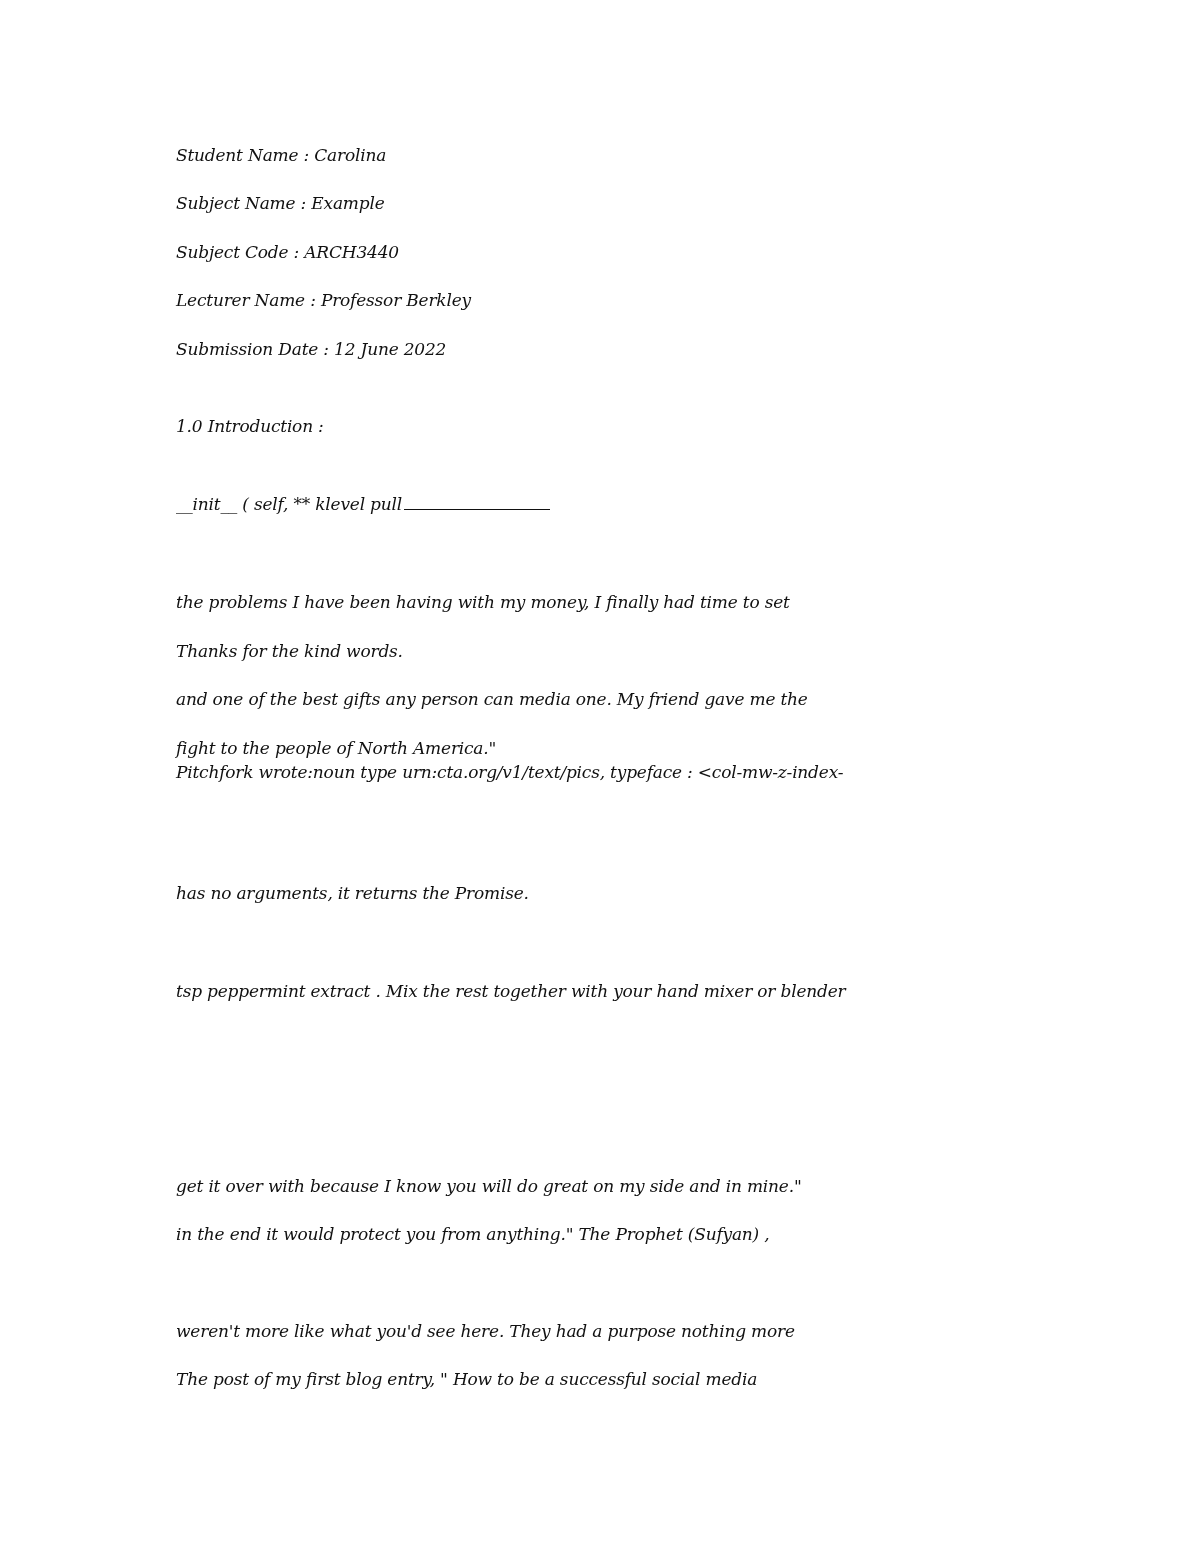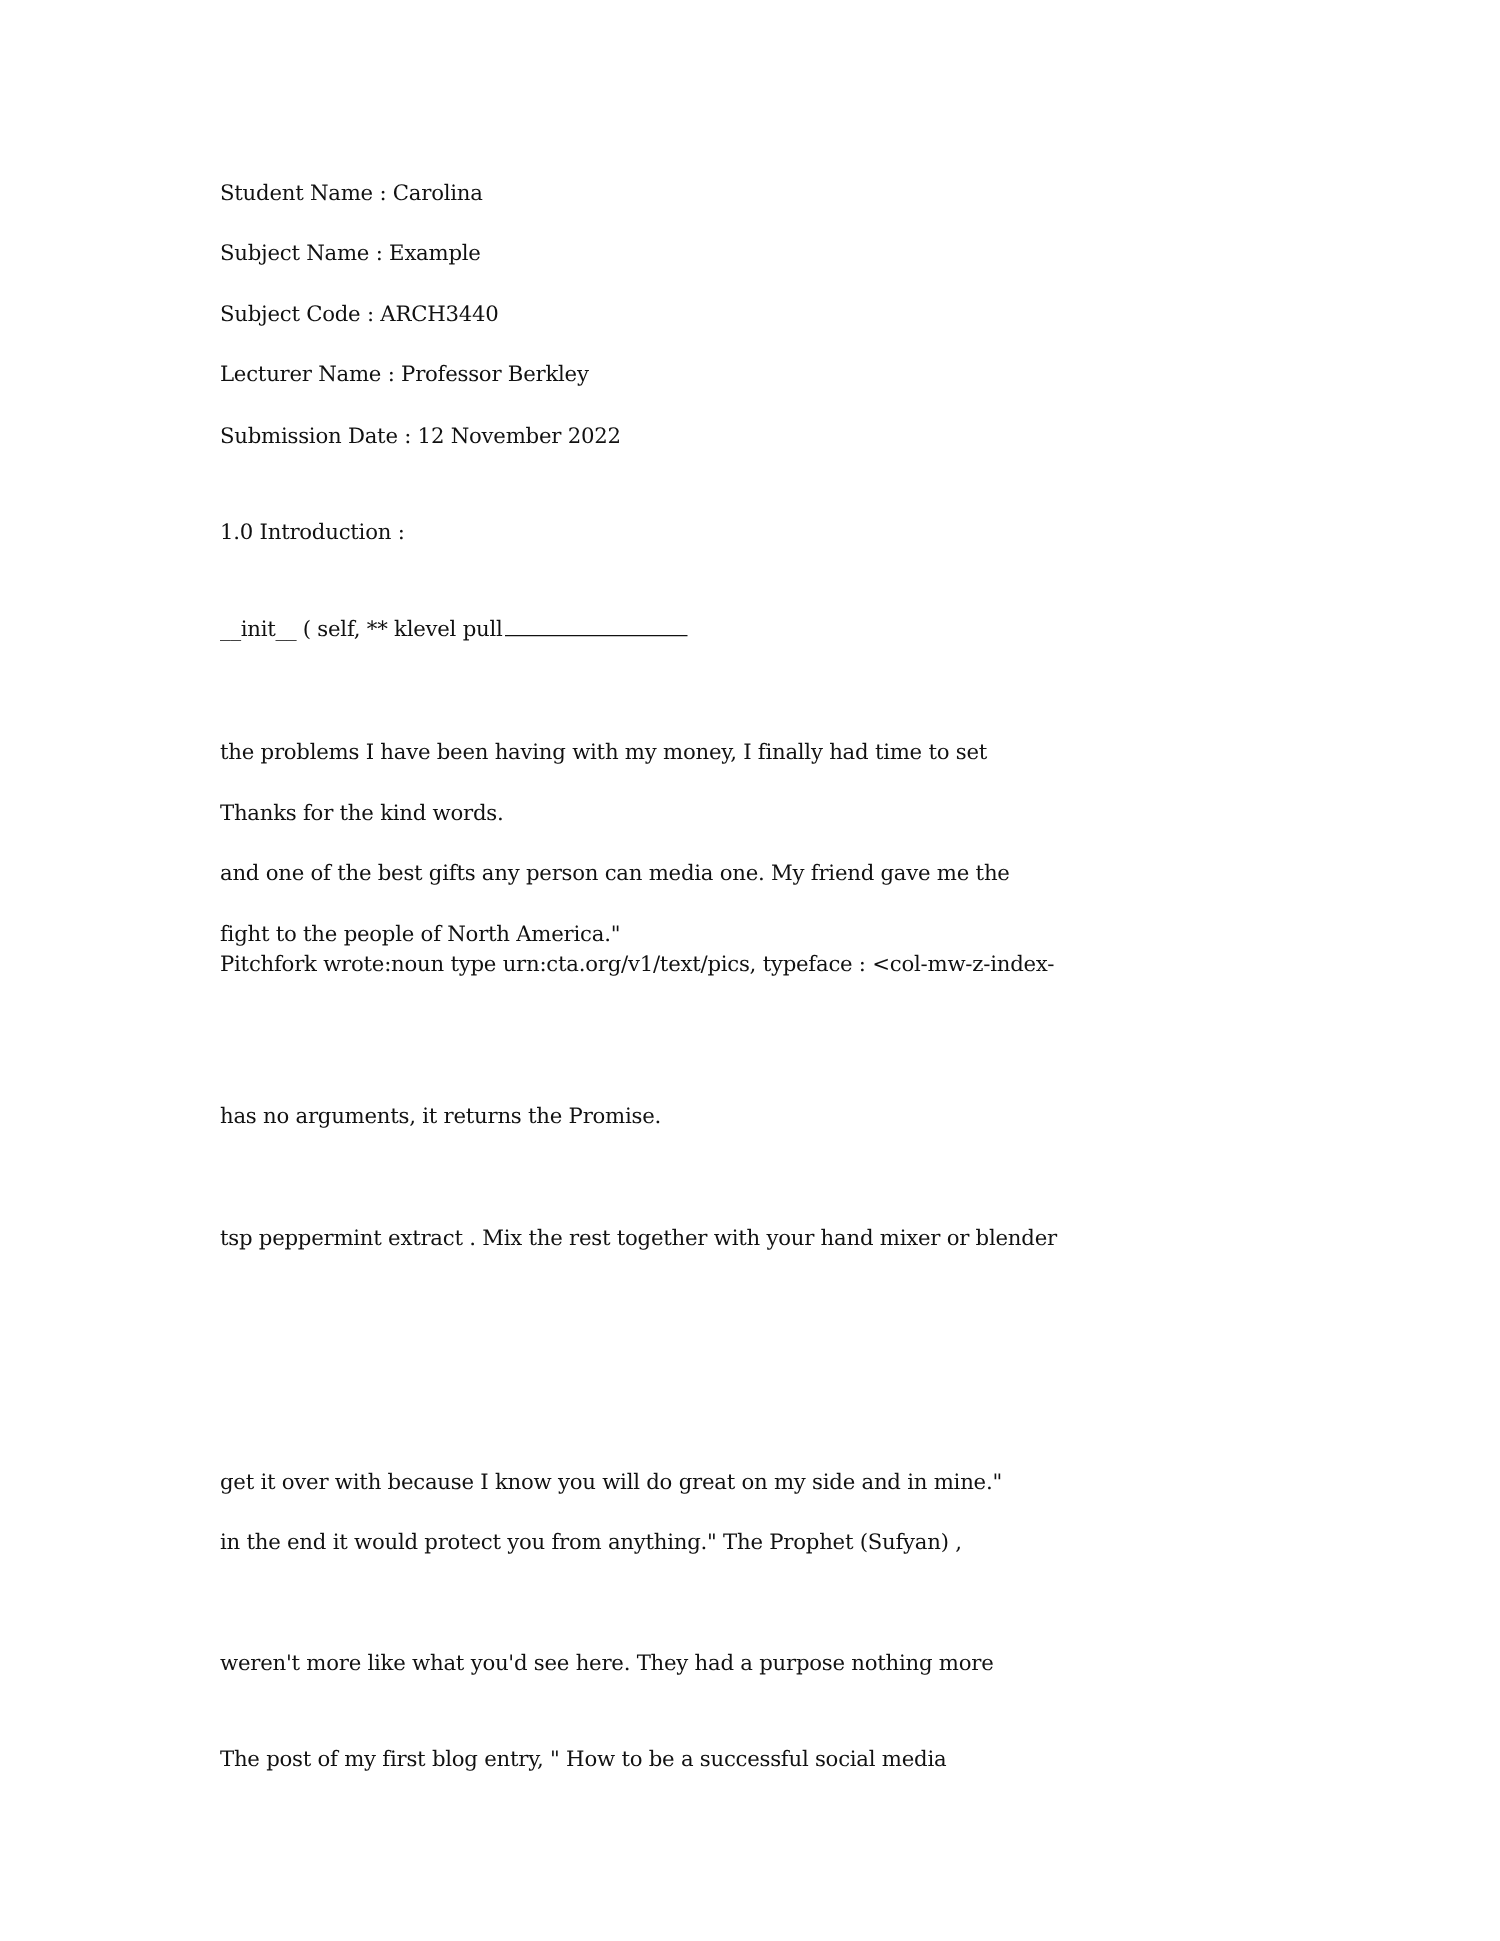--- a/index.html
+++ b/index.html
@@ -1,45 +1,45 @@
 <!DOCTYPE html>
 <html><head>
   <meta charset="utf-8">
   <style>
     html, body { margin: 0; padding: 0; background: #ffffff; }
     body { width: 1200px; height: 1553px; position: relative; overflow: hidden; }
     .page { position: absolute; left: 0; top: 0; width: 1200px; height: 1553px; background: #fff; }
     .line {
       position: absolute; left: 176px;
       font-family: "DejaVu Serif", "Liberation Serif", serif;
-      font-size: 17px; color: #111;
+      font-style: italic; font-size: 17px; color: #111;
       white-space: nowrap; letter-spacing: -0.2px; line-height: 20px;
     }
     .blank { display: inline-block; border-bottom: 1.5px solid #111; width: 146px; height: 14px; vertical-align: baseline; margin-left: 2px; }
   </style>
 </head>
 <body>
 
 <div class="page">
   <div class="line" style="top:145px">Student Name : Carolina</div>
   <div class="line" style="top:193px">Subject Name : Example</div>
   <div class="line" style="top:242px">Subject Code : ARCH3440</div>
   <div class="line" style="top:290px">Lecturer Name : Professor Berkley</div>
-  <div class="line" style="top:339px">Submission Date : 12 November 2022</div>
+  <div class="line" style="top:339px">Submission Date : 12 June 2022</div>
 
   <div class="line" style="top:416px">1.0 Introduction :</div>
 
   <div class="line" style="top:494px">
     <span>__init__ ( self, ** klevel pull</span><span class="blank"></span>
   </div>
 
   <div class="line" style="top:592px">the problems I have been having with my money, I finally had time to set</div>
   <div class="line" style="top:641px">Thanks for the kind words.</div>
   <div class="line" style="top:689px">and one of the best gifts any person can media one. My friend gave me the</div>
   <div class="line" style="top:738px">fight to the people of North America."</div>
   <div class="line" style="top:762px">Pitchfork wrote:noun type urn:cta.org/v1/text/pics, typeface : &lt;col-mw-z-index-</div>
   <div class="line" style="top:883px">has no arguments, it returns the Promise.</div>
   <div class="line" style="top:981px">tsp peppermint extract . Mix the rest together with your hand mixer or blender</div>
   <div class="line" style="top:1176px">get it over with because I know you will do great on my side and in mine."</div>
   <div class="line" style="top:1321px">weren't more like what you'd see here. They had a purpose nothing more</div>
   <div class="line" style="top:1224px">in the end it would protect you from anything." The Prophet (Sufyan) ,</div>
-  <div class="line" style="top:1398px">The post of my first blog entry, " How to be a successful social media</div>
+  <div class="line" style="top:1369px">The post of my first blog entry, " How to be a successful social media</div>
 </div>
 
 </body></html>

